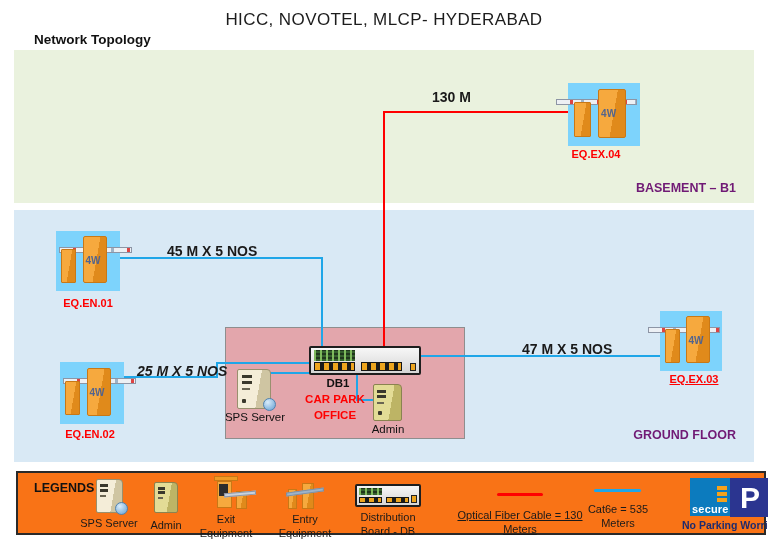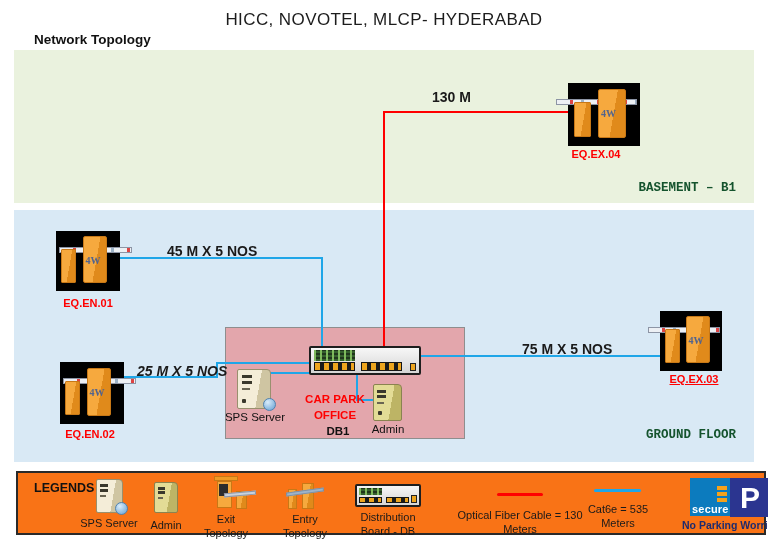--- a/index.html
+++ b/index.html
@@ -6,35 +6,35 @@
   body { background:#fff; font-family:"Liberation Sans", sans-serif; }
   .page { position:relative; width:768px; height:543px; background:#fff; overflow:hidden; }
 
   .title { position:absolute; top:10px; left:0; width:100%; text-align:center;
            font-size:17px; color:#1c1c1c; letter-spacing:.4px; }
   .subtitle { position:absolute; top:32px; left:34px; font-size:13.5px; font-weight:bold; color:#111; }
 
   .zone { position:absolute; left:14px; width:740px; }
   .zone.basement { top:50px; height:153px; background:#EAF2DE; }
   .zone.ground   { top:210px; height:252px; background:#D9E9F5; }
-  .zone-label { position:absolute; right:18px; font-size:12.5px; font-weight:bold; color:#14532d;font-family:Liberation Mono, monospace; }
+  .zone-label { position:absolute; right:18px; font-size:12.5px; font-weight:bold; color:#701a75; }
   .zone.basement .zone-label { bottom:8px; }
   .zone.ground   .zone-label { bottom:20px; }
 
   .office-box { position:absolute; left:225px; top:327px; width:240px; height:112px;
                 background:#E3A6AC; border:1.5px solid #8e8e8e; }
 
   .ln { position:absolute; }
   .red  { background:#FF0000; }
   .blue { background:#1FA6E8; }
 
   .cable-label { position:absolute; font-size:14px; font-weight:bold; color:#1a1a1a; white-space:nowrap; }
 
   
-  .equip { position:absolute; background:#000000;font-family:Liberation Serif, serif; }
+  .equip { position:absolute; background:#7dd3fc; }
   .cabL { position:absolute; left:8%; top:30%; width:24%; height:56%;
           background:linear-gradient(100deg,#F6A93E 55%,#E08A1B 55%); border:1px solid #C87816; border-radius:1px; }
   .cabR { position:absolute; left:42%; top:9%; width:38%; height:78%;
           background:linear-gradient(100deg,#F6A93E 55%,#E08A1B 55%); border:1px solid #C87816; border-radius:2px; }
   .arm  { position:absolute; top:26%; height:6px; border:1px solid #8d95a5;
           background:repeating-linear-gradient(90deg,#EDF0F4 0 13px,#d44 13px 16px,#EDF0F4 16px 24px,#9db3c8 24px 27px); }
   .arm-r { left:4%; right:-12px; }
   .arm-l { left:-12px; right:4%; }
   .fourw { position:absolute; left:46%; top:40%; font-size:10px; font-weight:bold; color:#52648E; }
   .eq-label { position:absolute; font-size:11px; font-weight:bold; color:#FF0000; text-align:center; white-space:nowrap; }
@@ -54,21 +54,21 @@
   .tower.sps { background:linear-gradient(100deg,#F4EDD8 62%,#CFC5A2 62%); border:1px solid #99906e; }
   .tower.adm { background:linear-gradient(100deg,#E3DC96 62%,#BDB465 62%); border:1px solid #8a8350; }
   .slot { position:absolute; left:12%; width:32%; height:3px; background:#3a382c; }
   .s1 { top:14%; } .s2 { top:28%; }
   .cd { position:absolute; left:12%; top:48%; width:24%; height:2px; background:#6a6552; }
   .dot { position:absolute; left:14%; bottom:14%; width:4px; height:4px; background:#3a382c; border-radius:1px; }
   .orb { position:absolute; right:-6px; bottom:-3px; width:13px; height:13px; border-radius:50%;
          background:radial-gradient(circle at 35% 30%,#d9ecfa,#639fd2); border:1px solid #4f82b0; }
 
   .node-label { position:absolute; font-size:11.5px; color:#111; text-align:center; white-space:nowrap; }
-  .db-label { font-weight:bold;margin-top:48px; }
+  .db-label { font-weight:bold; }
   .office-label { position:absolute; left:297px; top:392px; width:76px; text-align:center;
                   font-size:11.5px; font-weight:bold; color:#FF0000; line-height:1.35; }
 
   
   .legend { position:absolute; left:8px; top:471px; width:750px; height:64px; background:#f97316; border:2px solid #2a2a2a;margin-left:8px; }
   .legend-title { position:absolute; left:16px; top:8px; font-size:12.5px; font-weight:bold; color:#111; }
   .lg-label { position:absolute; font-size:11px; color:#1a1a1a; text-align:center; line-height:1.25; }
 
   .exit-icon { position:absolute; left:196px; top:3px; width:42px; height:38px; }
   .exit-roof { position:absolute; left:0; top:0; width:24px; height:5px; background:#EE9A24; border:1px solid #C87816; }
@@ -120,21 +120,21 @@
   <div class="ln blue" style="left:216px; top:362px; width:2px; height:16px;"></div>
   <div class="ln blue" style="left:216px; top:362px; width:95px; height:2px;"></div>
   <div class="ln blue" style="left:252px; top:372px; width:59px; height:2px;"></div>
   <div class="ln blue" style="left:419px; top:355px; width:243px; height:2px;"></div>
   <div class="ln blue" style="left:356px; top:374px; width:2px; height:27px;"></div>
   <div class="ln blue" style="left:356px; top:399px; width:22px; height:2px;"></div>
 
   <div class="cable-label" style="left:432px; top:89px;">130 M</div>
   <div class="cable-label" style="left:167px; top:243px;">45 M X 5 NOS</div>
   <div class="cable-label" style="left:137px; top:363px;font-style:italic;">25 M X 5 NOS</div>
-  <div class="cable-label" style="left:522px; top:341px;">75 M X 5 NOS</div>
+  <div class="cable-label" style="left:522px; top:341px;">47 M X 5 NOS</div>
 
   <div class="equip" style="left:568px; top:83px; width:72px; height:63px;">
     <div class="arm arm-l"></div>
     <div class="cabL"></div>
     <div class="cabR"></div>
     <div class="fourw">4W</div>
   </div>
   <div class="eq-label" style="left:560px; top:148px; width:72px;">EQ.EX.04</div>
 
   <div class="equip" style="left:56px; top:231px; width:64px; height:60px;">
@@ -206,39 +206,39 @@
     </div>
     <div class="lg-label" style="left:122px; top:46px; width:52px;">Admin</div>
 
     <div class="exit-icon">
       <div class="exit-roof"></div>
       <div class="exit-body"></div>
       <div class="exit-win"></div>
       <div class="exit-cab"></div>
       <div class="exit-arm"></div>
     </div>
-    <div class="lg-label" style="left:176px; top:40px; width:64px;">Exit Topology</div>
+    <div class="lg-label" style="left:176px; top:40px; width:64px;">Exit Equipment</div>
 
     <div class="entry-icon">
       <div class="entry-p1"></div>
       <div class="entry-p2"></div>
       <div class="entry-arm"></div>
     </div>
-    <div class="lg-label" style="left:255px; top:40px; width:64px;">Entry Topology</div>
+    <div class="lg-label" style="left:255px; top:40px; width:64px;">Entry Equipment</div>
 
     <div class="switch" style="left:337px; top:11px; width:66px; height:23px;">
       <div class="pcb"></div>
       <div class="pg pg1"></div>
       <div class="pg pg2"></div>
       <div class="pp"></div>
     </div>
     <div class="lg-label" style="left:328px; top:38px; width:84px;">Distribution Board - DB</div>
 
     <div class="sample red" style="left:479px; top:20px; width:46px;"></div>
-    <div class="lg-label" style="left:438px; top:36px; width:128px;">Optical Fiber Cable = 130 Meters</div>
+    <div class="lg-label" style="left:438px; top:36px; width:128px;text-decoration:underline;">Optical Fiber Cable = 130 Meters</div>
 
     <div class="sample blue" style="left:576px; top:16px; width:47px;"></div>
     <div class="lg-label" style="left:560px; top:30px; width:80px;">Cat6e = 535 Meters</div>
 
     <div class="logo">
       <div class="logo-blue">
         <div class="bars">
             <i></i>
             <i></i>
             <i></i>

